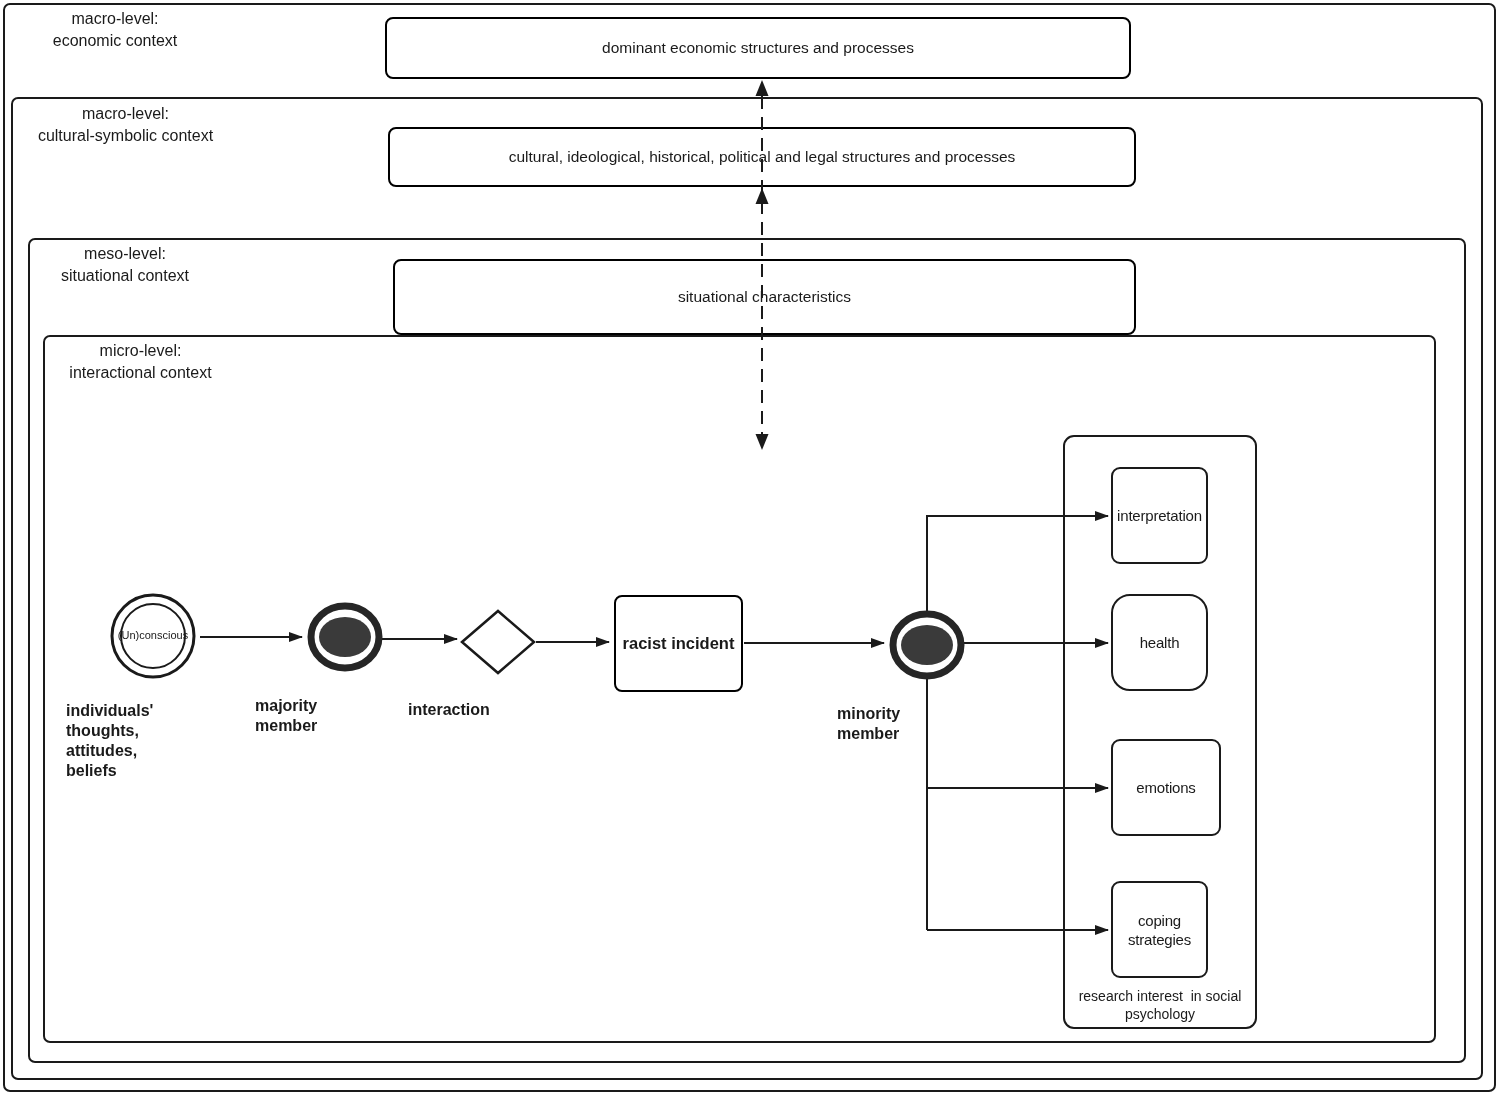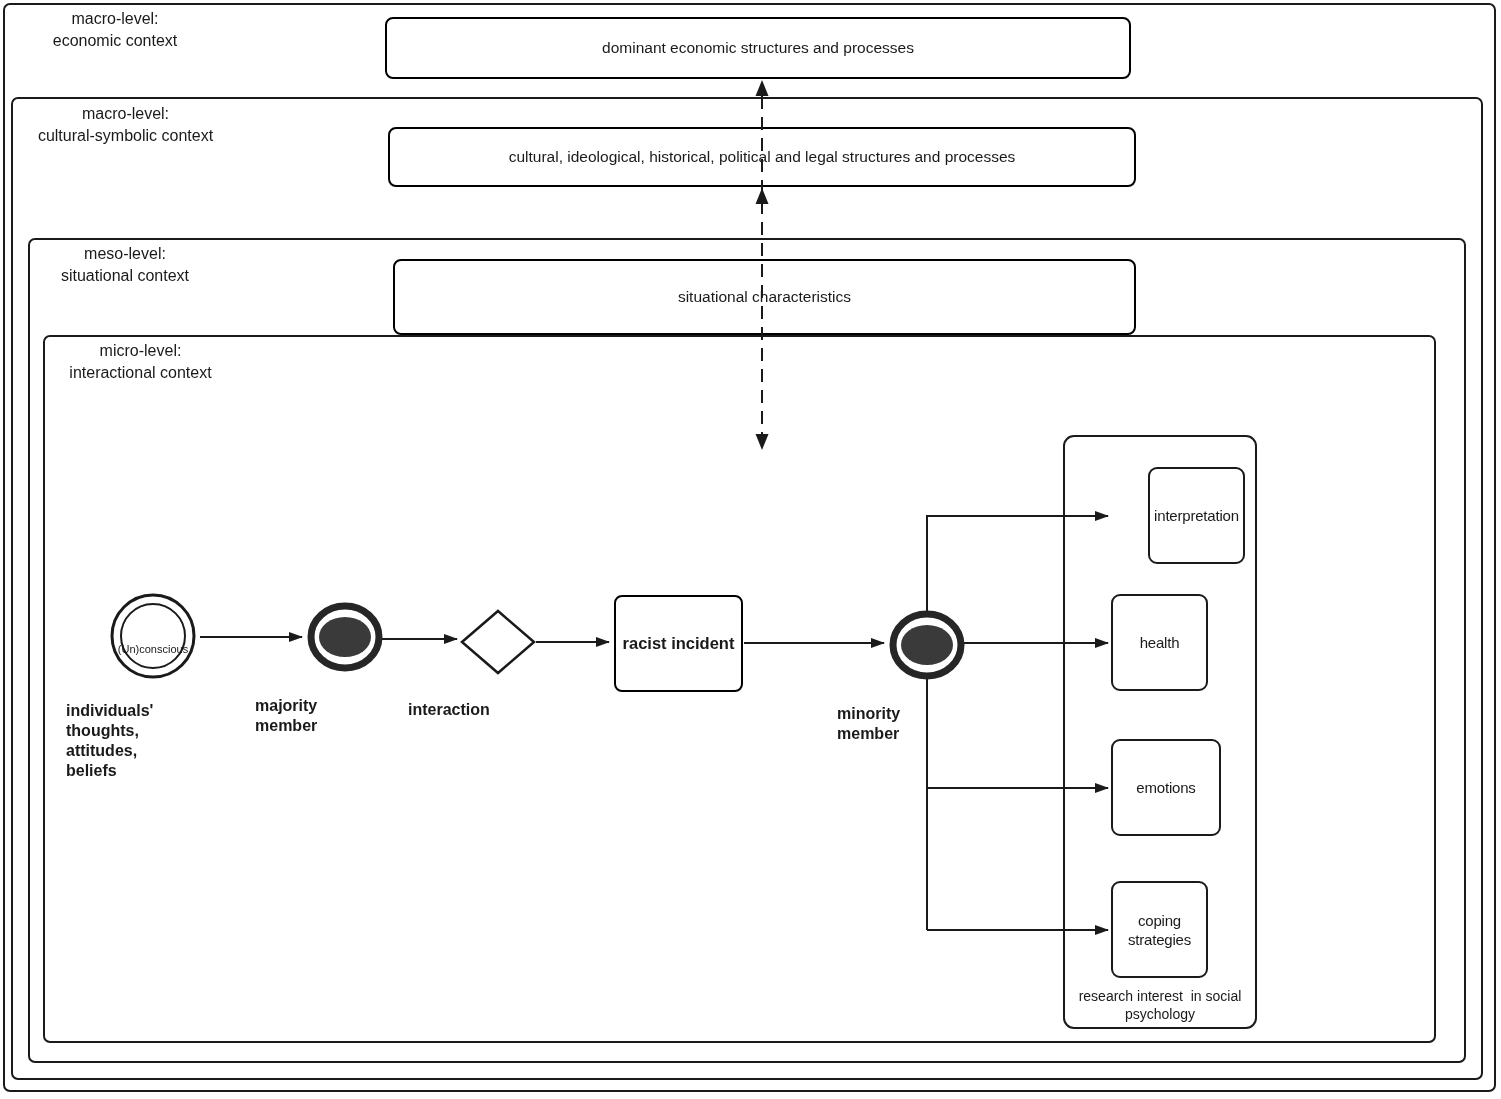--- a/index.html
+++ b/index.html
@@ -48,22 +48,22 @@
   </div>
 
   <div class="tbox" style="left:385px;top:17px;width:746px;height:62px;">dominant economic structures and processes</div>
   <div class="tbox" style="left:388px;top:127px;width:748px;height:60px;">cultural, ideological, historical, political and legal structures and processes</div>
   <div class="tbox" style="left:393px;top:259px;width:743px;height:76px;">situational characteristics</div>
 
   <div class="tbox racist" style="left:614px;top:595px;width:129px;height:97px;border-width:2.5px;">racist incident</div>
 
   <div class="rc" style="left:1063px;top:435px;width:194px;height:594px;"></div>
 
-  <div class="obox" style="left:1111px;top:467px;width:97px;height:97px;margin-left:37px;">interpretation</div>
-  <div class="obox" style="left:1111px;top:594px;width:97px;height:97px;">health</div>
+  <div class="obox" style="left:1111px;top:467px;width:97px;height:97px;">interpretation</div>
+  <div class="obox" style="left:1111px;top:594px;width:97px;height:97px;border-radius:19px;">health</div>
   <div class="obox" style="left:1111px;top:739px;width:110px;height:97px;">emotions</div>
   <div class="obox" style="left:1111px;top:881px;width:97px;height:97px;">
     <div>coping</div>
     <div>strategies</div>
   </div>
 
   <div class="caption" style="left:1065px;top:987px;width:190px;">
     <div class="pre">research interest  in social</div>
     <div>psychology</div>
   </div>
@@ -96,21 +96,21 @@
 
     <ellipse cx="345" cy="637" rx="34" ry="31" fill="#ffffff" stroke="#262626" stroke-width="7"></ellipse>
     <ellipse cx="345" cy="637" rx="26" ry="20" fill="#3a3a3a"></ellipse>
 
     <polygon points="462,642 498,611 534,642 498,673" fill="#ffffff" stroke="#1a1a1a" stroke-width="2.5"></polygon>
 
     <ellipse cx="927" cy="645" rx="34" ry="31" fill="#ffffff" stroke="#262626" stroke-width="7"></ellipse>
     <ellipse cx="927" cy="645" rx="26" ry="20" fill="#3a3a3a"></ellipse>
   </svg>
 
-  <div class="tiny" style="left:103px;top:643px;width:100px;">(Un)conscious</div>
+  <div class="tiny" style="left:103px;top:629px;width:100px;">(Un)conscious</div>
 
   <div class="node-label" style="left:66px;top:673px;width:180px;">
     <div>individuals'</div>
     <div>thoughts,</div>
     <div>attitudes,</div>
     <div>beliefs</div>
   </div>
 
   <div class="node-label" style="left:255px;top:668px;width:180px;">
     <div>majority</div>

